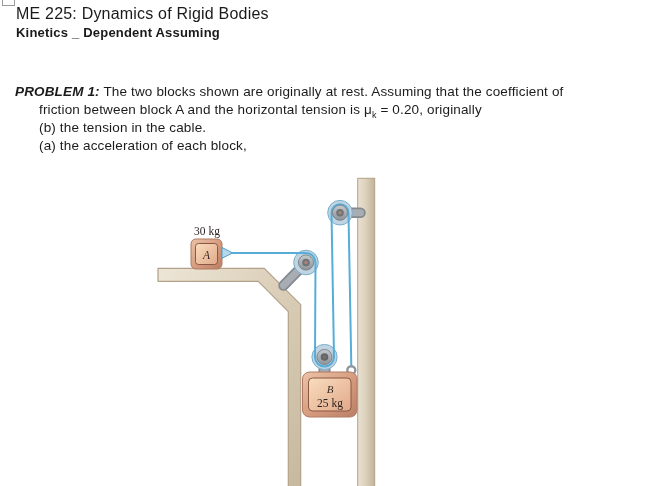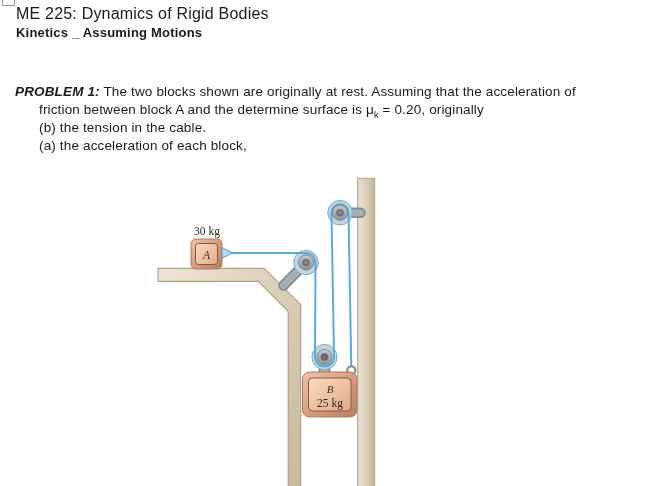--- a/index.html
+++ b/index.html
@@ -29,25 +29,25 @@
   .problem sub{font-size:9px;line-height:0;}
   .diagram-svg{position:absolute;left:0;top:0;}
   .serif-label{font-family:"Liberation Serif", serif;}
 </style>
 </head>
 <body>
 
 <div class="corner-box"></div>
 
 <div class="course-title">ME 225: Dynamics of Rigid Bodies</div>
-<div class="lecture-subtitle">Kinetics _ Assuming Motions</div>
+<div class="lecture-subtitle">Kinetics _ Dependent Assuming</div>
 
 <div class="problem">
-  <div><b>PROBLEM 1:</b><span> The two blocks shown are originally at rest. Assuming that the acceleration of</span></div>
-  <div class="indent"><span>friction between block A and the determine surface is μ</span><sub>k</sub><span> = 0.20, originally</span></div>
+  <div><b>PROBLEM 1:</b><span> The two blocks shown are originally at rest. Assuming that the coefficient of</span></div>
+  <div class="indent"><span>friction between block A and the horizontal tension is μ</span><sub>k</sub><span> = 0.20, originally</span></div>
   <div class="indent">(b) the tension in the cable.</div>
   <div class="indent">(a) the acceleration of each block,</div>
 </div>
 
 <svg class="diagram-svg" width="648" height="486" viewBox="0 0 648 486">
   <defs>
     <linearGradient id="gWall" x1="0" y1="0" x2="1" y2="1">
       <stop offset="0" stop-color="#ede5d6"></stop>
       <stop offset="0.55" stop-color="#d8cbb4"></stop>
       <stop offset="1" stop-color="#c7b99f"></stop>

